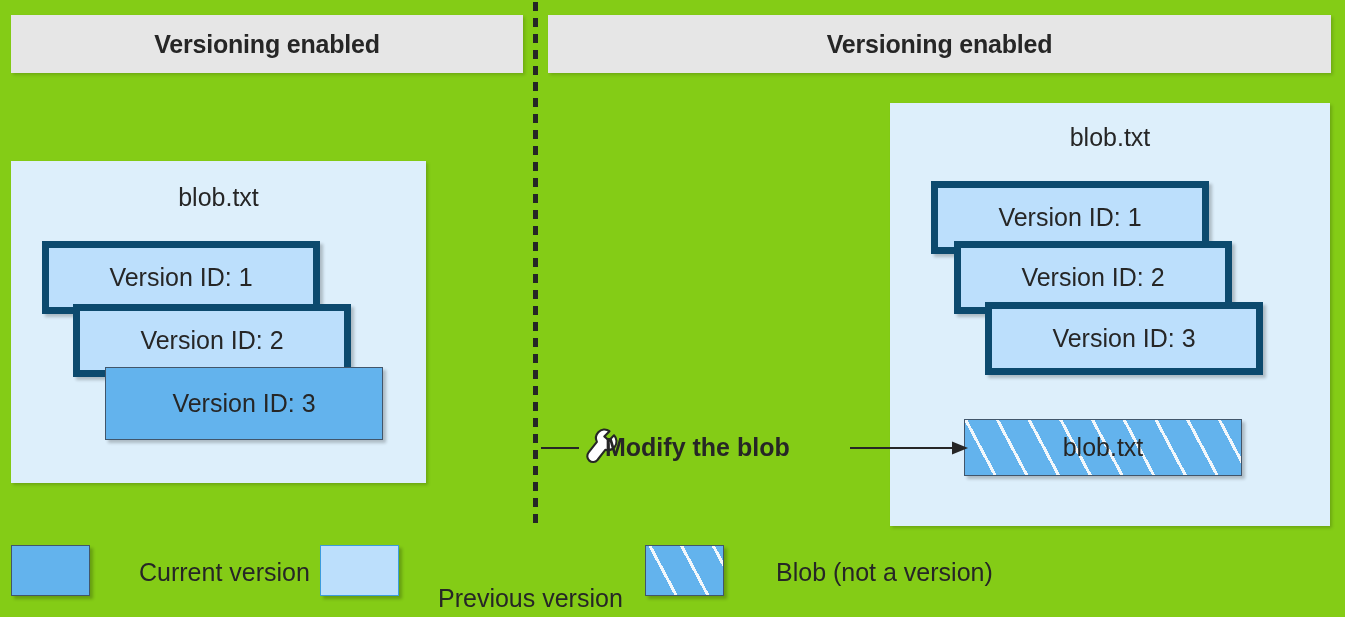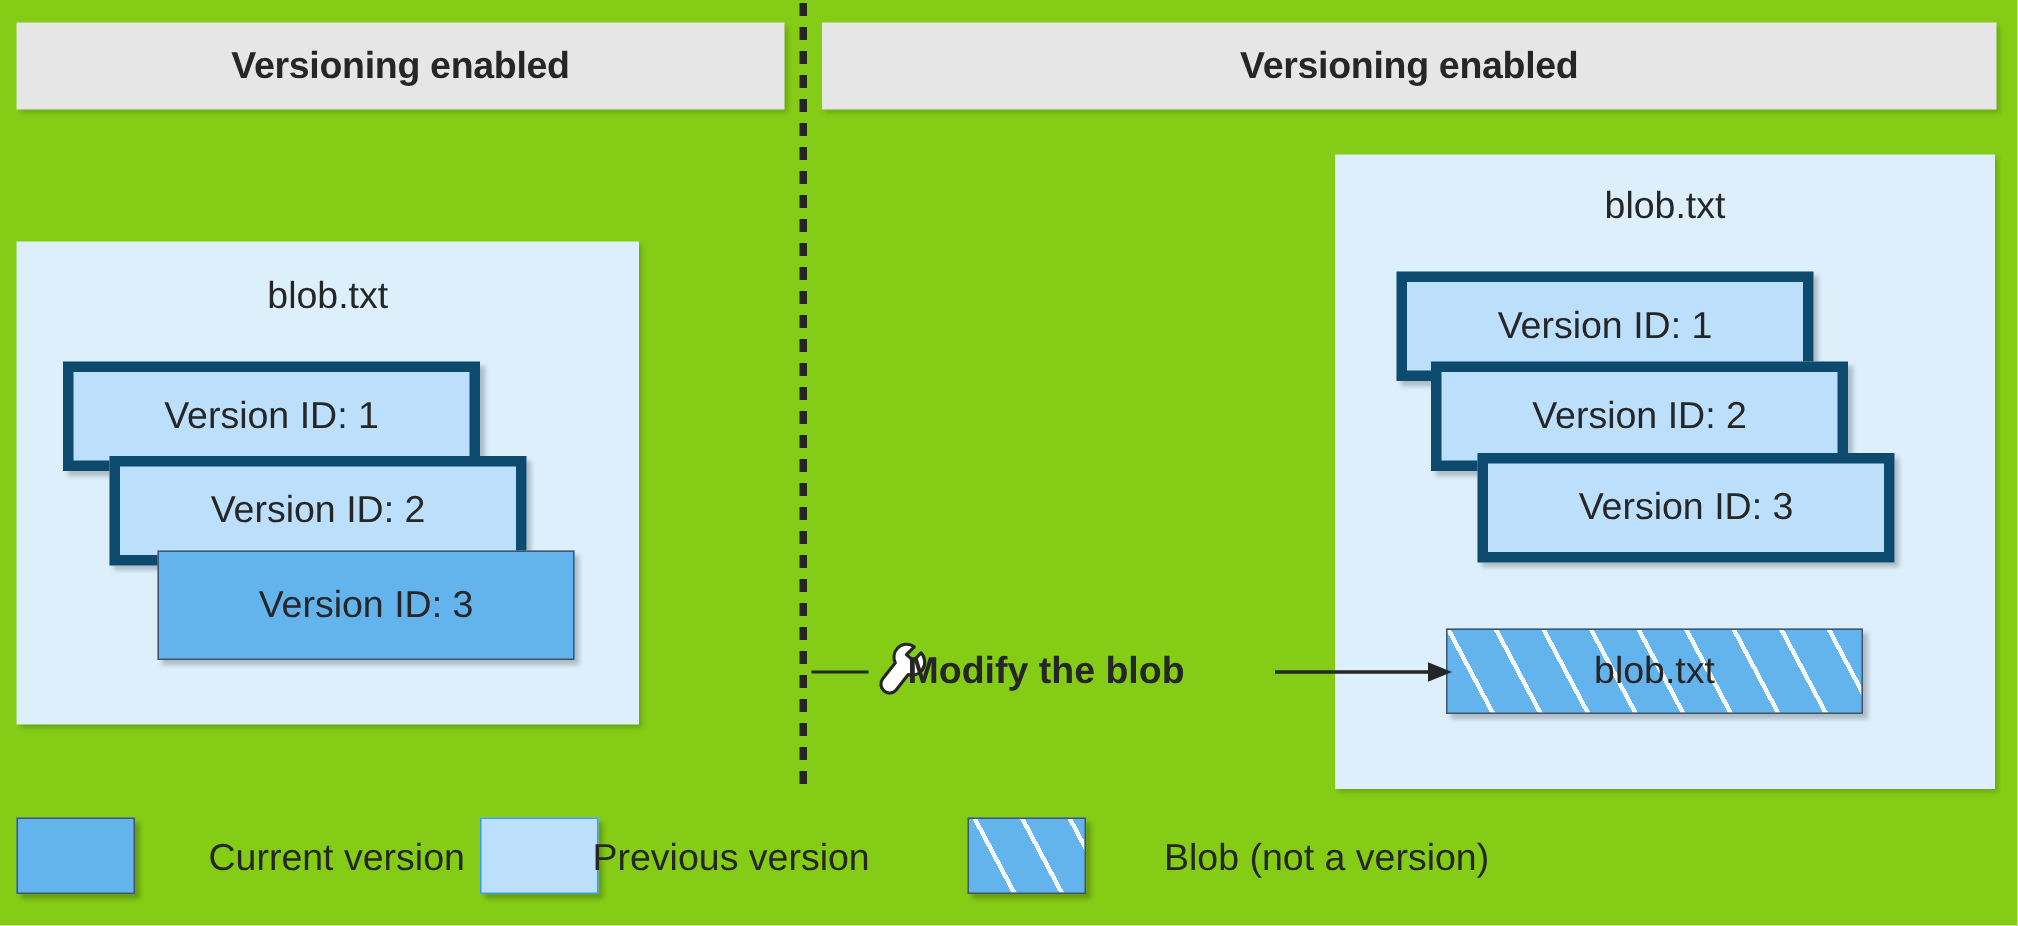--- a/index.html
+++ b/index.html
@@ -187,21 +187,21 @@
        #f2f7fb 28px);
   }
   .legend-label {
     position: absolute;
     top: 558px;
     font-size: 25px;
     color: #262626;
     white-space: nowrap;
   }
   #legend-lb-current  { left: 111px; margin-left: 28px; }
-  #legend-lb-previous { left: 395px; }
+  #legend-lb-previous { left: 438px; margin-top: 26px; }
   #legend-lb-blob     { left: 740px; margin-left: 36px; }
 </style>
 </head>
 <body>
 
 <div id="stage">
 
   <div class="col-header" id="header-left">
     <span>Versioning enabled</span>
   </div>

